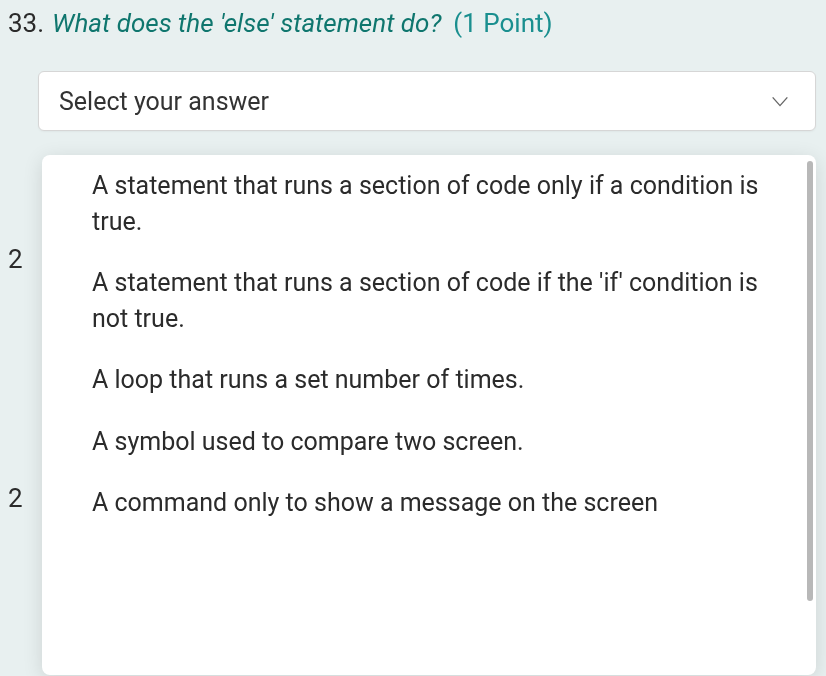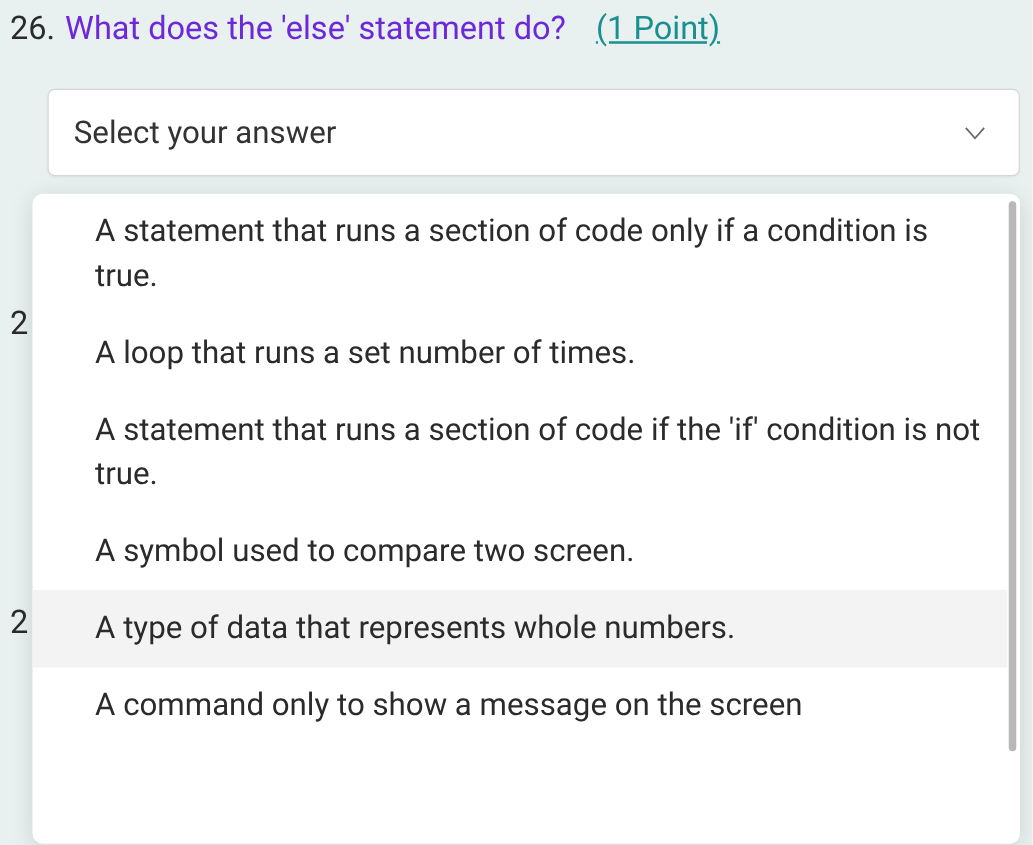--- a/index.html
+++ b/index.html
@@ -24,37 +24,37 @@
       align-items: baseline;
       font-size: 26px;
       line-height: 1.35;
     }
     .q-number {
       color: #2b2b2b;
       margin-right: 8px;
       font-weight: 400;
     }
     .q-text {
-      color: #6d28d9;
+      color: #0f766e;
       font-weight: 400;
+      font-style: italic;
     }
     .q-points {
       color: #1a8f8f;
-      margin-left: 24px;
+      margin-left: 12px;
       font-weight: 400;
-      text-decoration: underline;
     }
     .select-wrap {
       margin: 30px 10px 0 30px;
     }
     .select-box {
       background: #ffffff;
       border: 1px solid #d6d6d6;
       border-radius: 6px;
-      height: 70px;
+      height: 60px;
       display: flex;
       align-items: center;
       justify-content: space-between;
       padding: 0 24px 0 20px;
       cursor: pointer;
       box-shadow: 0 1px 2px rgba(0,0,0,0.04);
     }
     .select-placeholder {
       font-size: 25px;
       color: #333;
@@ -66,21 +66,21 @@
     }
     .chevron svg {
       width: 100%;
       height: 100%;
       stroke: #666;
       stroke-width: 1.5;
       fill: none;
     }
     .dropdown-panel {
       position: absolute;
-      left: 26px;
+      left: 42px;
       right: 10px;
       top: 155px;
       background: #ffffff;
       border-radius: 8px;
       box-shadow: 0 4px 20px rgba(0,0,0,0.12);
       height: 520px;
       overflow: hidden;
       display: flex;
     }
     .options-scroll {
@@ -124,21 +124,21 @@
     }
     .bg-q23 {
       top: 483px;
     }
   </style>
 </head>
 <body>
 
 <div class="question-block">
   <div class="question-line">
-    <span class="q-number">26.</span>
+    <span class="q-number">33.</span>
     <span class="q-text">What does the 'else' statement do?</span>
     <span class="q-points">(1 Point)</span>
   </div>
 
   <div class="select-wrap">
     <div class="select-box">
       <span class="select-placeholder">Select your answer</span>
       <span class="chevron">
         <svg viewBox="0 0 24 24">
             <polyline points="4 8 12 17 20 8"></polyline>
@@ -147,22 +147,21 @@
     </div>
   </div>
 </div>
 
 <div class="bg-question bg-q22">2</div>
 <div class="bg-question bg-q23">2</div>
 
 <div class="dropdown-panel">
   <div class="options-scroll">
     <div class="option">A statement that runs a section of code only if a condition is true.</div>
+    <div class="option">A statement that runs a section of code if the 'if' condition is not true.</div>
     <div class="option">A loop that runs a set number of times.</div>
-    <div class="option">A statement that runs a section of code if the 'if' condition is not true.</div>
     <div class="option">A symbol used to compare two screen.</div>
-    <div class="option hovered">A type of data that represents whole numbers.</div>
     <div class="option">A command only to show a message on the screen</div>
   </div>
   <div class="scrollbar-track">
     <div class="scrollbar-thumb"></div>
   </div>
 </div>
 
 </body></html>

